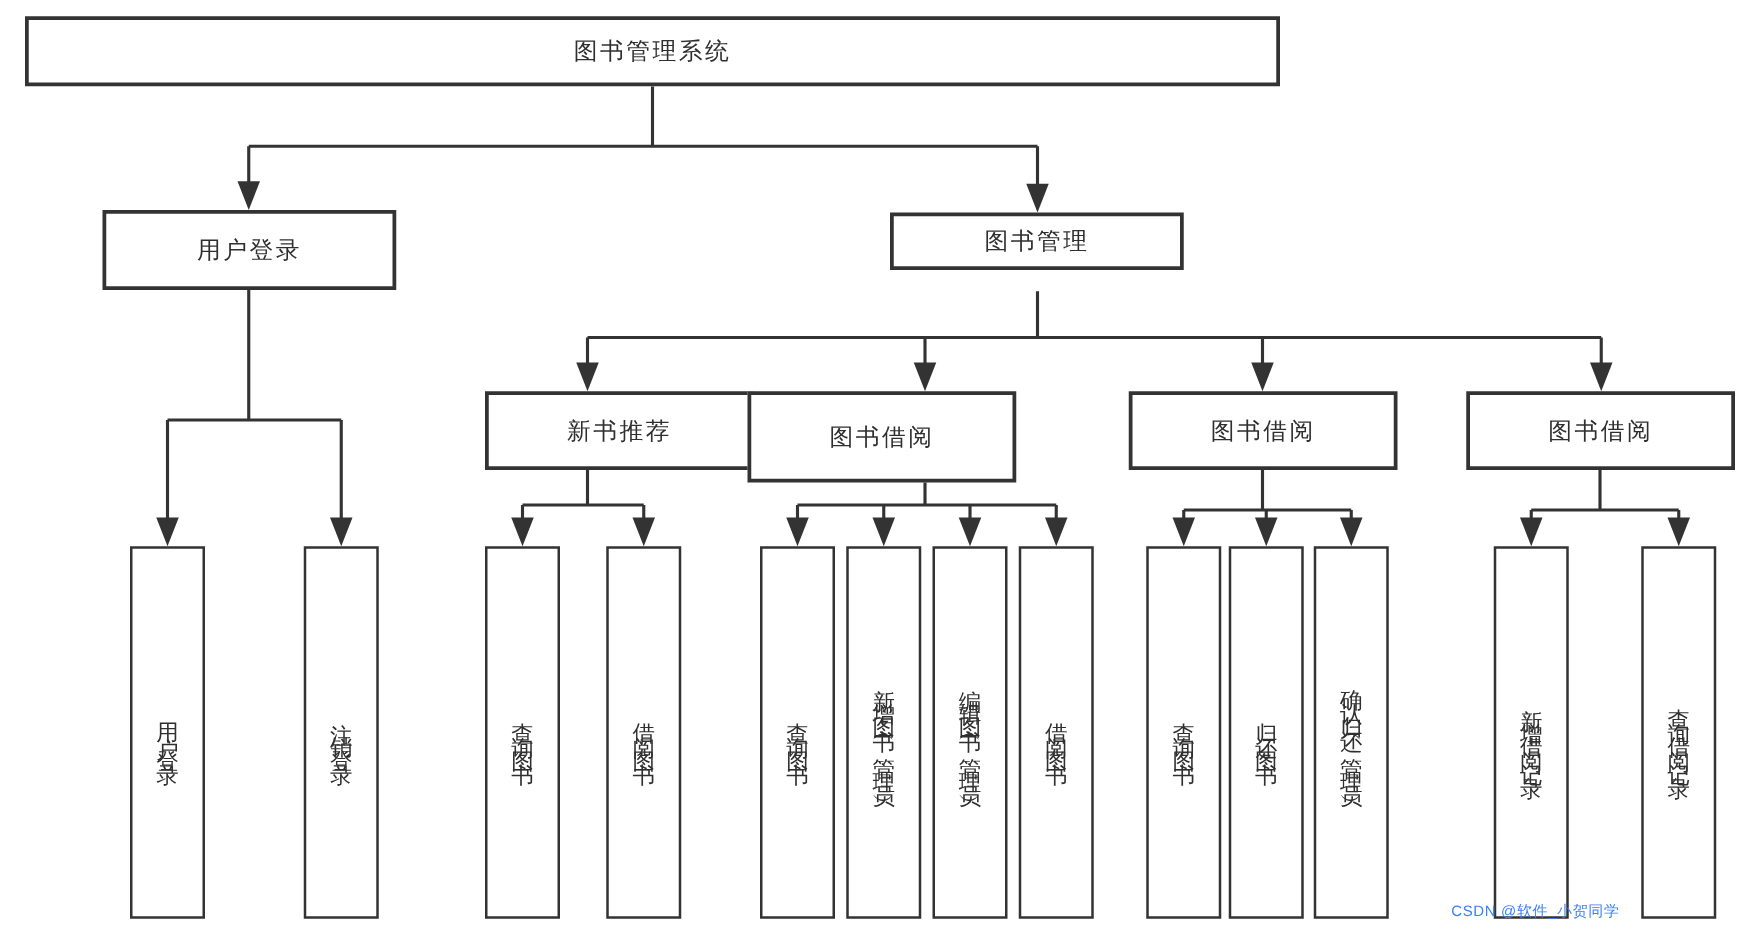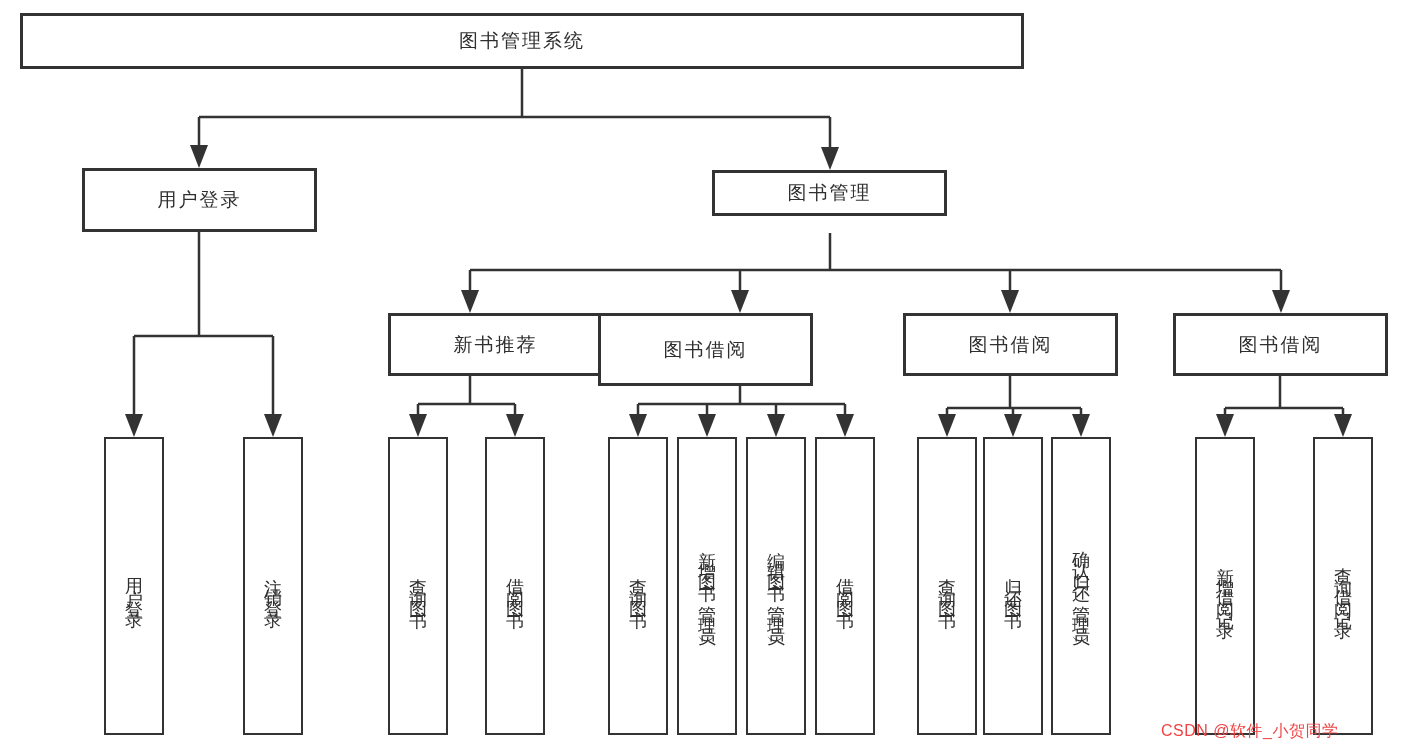--- a/index.html
+++ b/index.html
@@ -31,21 +31,21 @@
   #b-s2{left:903px;top:313px;width:215px;height:63px;}
   #b-s3{left:1173px;top:313px;width:215px;height:63px;}
   
   #l-1{left:104px;}  #l-2{left:243px;}
   #l-3{left:388px;}  #l-4{left:485px;}
   #l-5{left:608px;}  #l-6{left:677px;}
   #l-7{left:746px;}  #l-8{left:815px;}
   #l-9{left:917px;}  #l-10{left:983px;} #l-11{left:1051px;}
   #l-12{left:1195px;} #l-13{left:1313px;}
   .watermark{
-    position:absolute;left:1161px;top:721px;font-size:16px;color:#ef4444;
+    position:absolute;left:1161px;top:721px;font-size:12px;color:#3b82f6;
     letter-spacing:0.5px;white-space:nowrap;
   }
 </style>
 </head>
 <body>
 
 <div class="stage">
 
   <svg class="lines" width="1405" height="747" viewBox="0 0 1405 747" aria-hidden="true">
     <path fill="none" stroke="#333333" stroke-width="2.5" d="M522 69V117 M199 117H830 M199 117V150 M830 117V152

